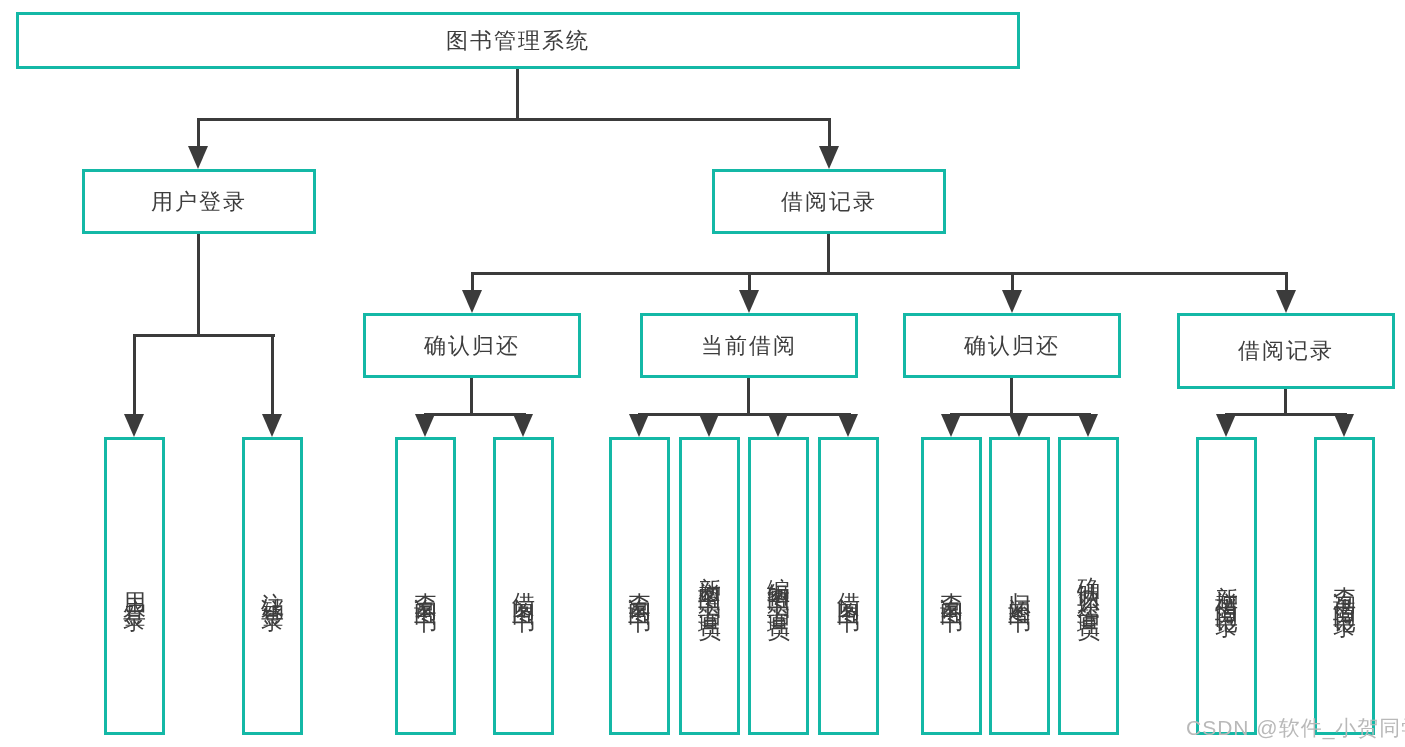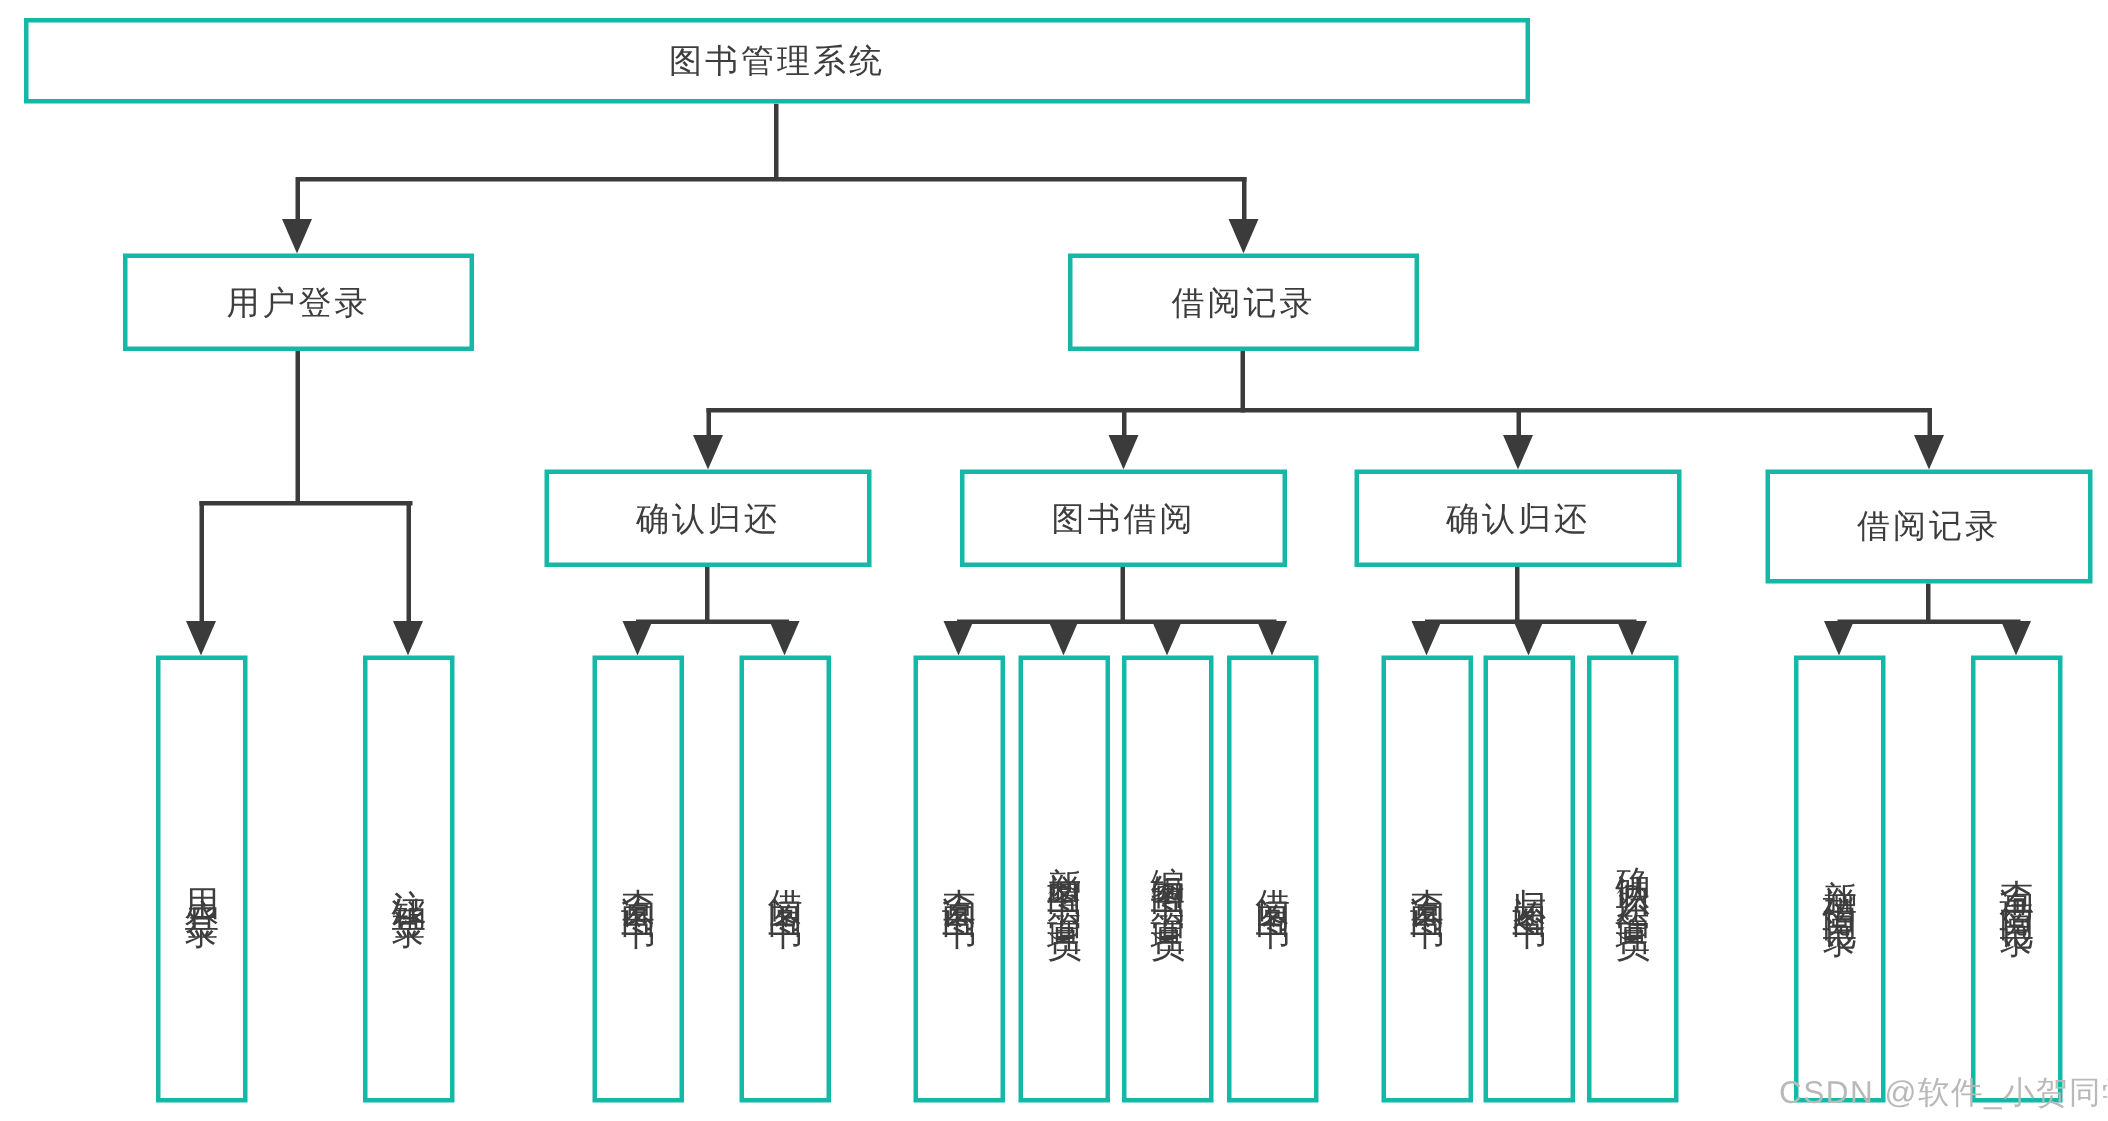--- a/index.html
+++ b/index.html
@@ -129,21 +129,21 @@
     <span>用户登录</span>
   </div>
   <div class="node" style="left:712px;top:169px;width:234px;height:65px">
     <span>借阅记录</span>
   </div>
 
   <div class="node" style="left:363px;top:313px;width:218px;height:65px">
     <span>确认归还</span>
   </div>
   <div class="node" style="left:640px;top:313px;width:218px;height:65px">
-    <span>图书借阅</span>
+    <span>当前借阅</span>
   </div>
   <div class="node" style="left:903px;top:313px;width:218px;height:65px">
     <span>确认归还</span>
   </div>
   <div class="node" style="left:1177px;top:313px;width:218px;height:76px">
     <span>借阅记录</span>
   </div>
 
   <div class="node leaf" style="left:104px;top:437px;width:61px;height:298px">
     <span>用户登录</span>

